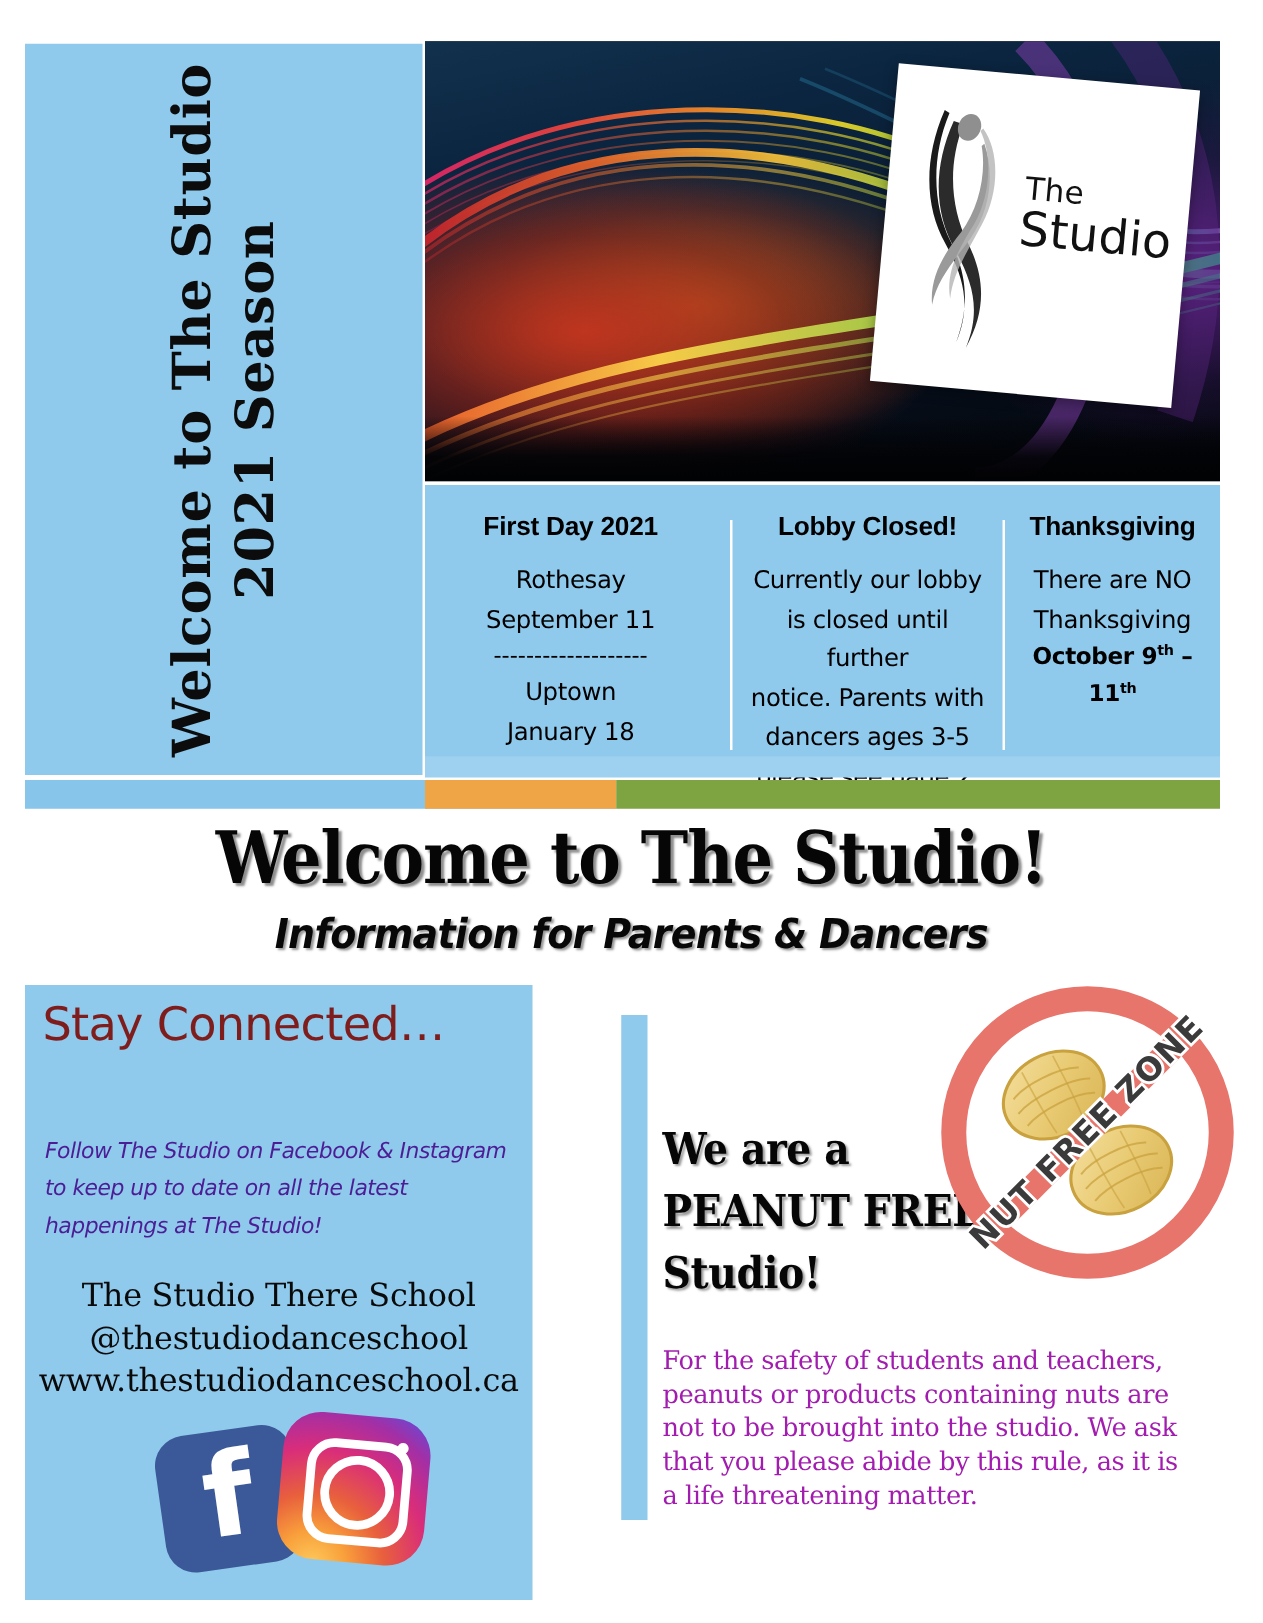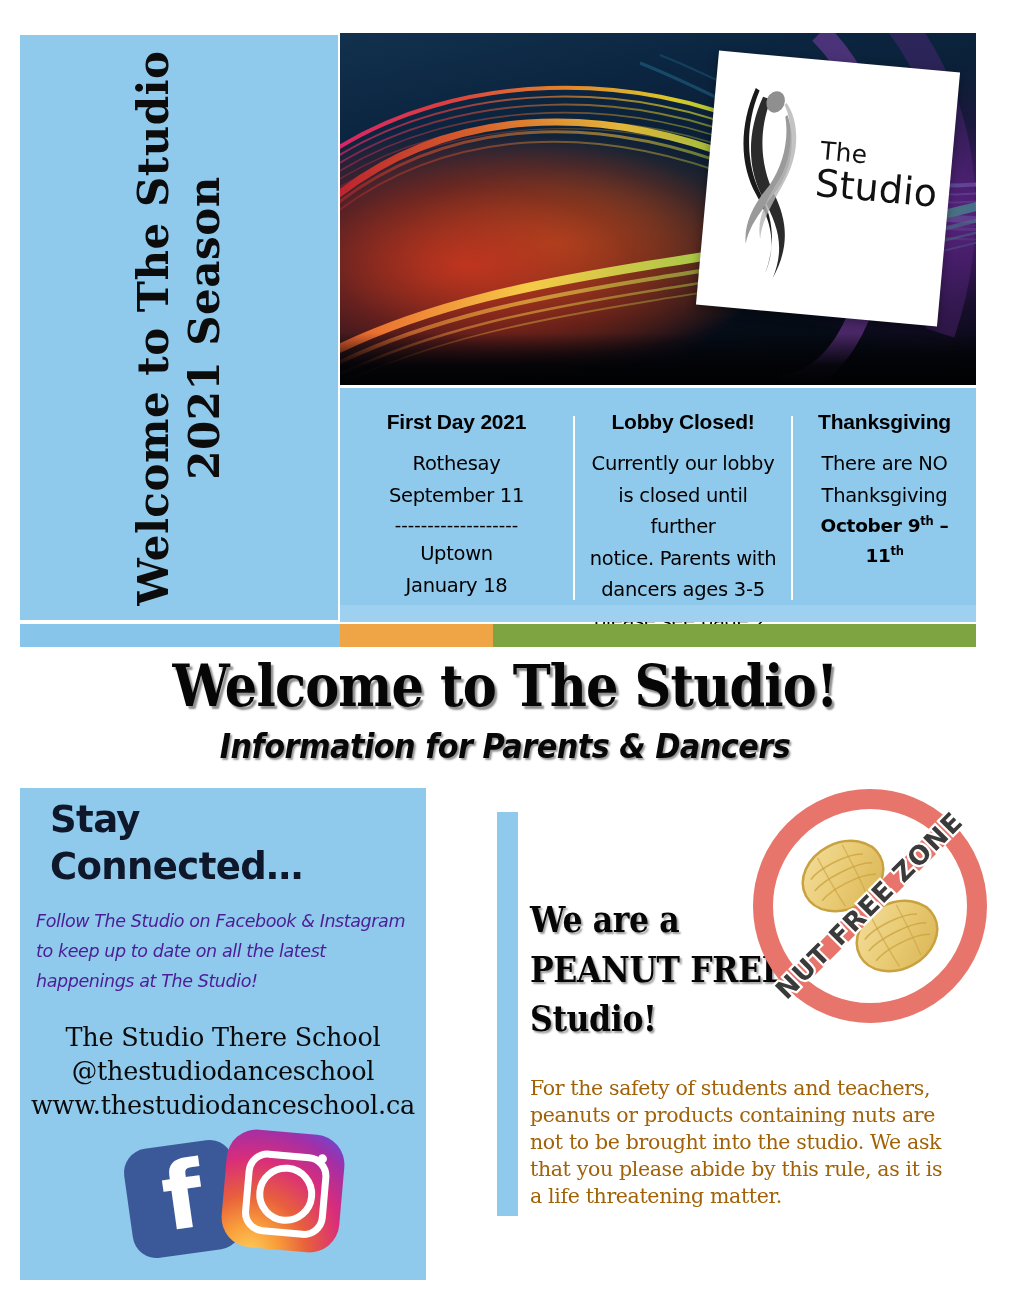--- a/index.html
+++ b/index.html
@@ -107,21 +107,21 @@
   }
   .info-col {
     flex: 1 1 0;
     padding: 22px 8px 0 8px;
     text-align: center;
     position: relative;
   }
   .info-col.c1 { flex: 0 0 217px; }
   .info-col.c2 { flex: 0 0 200px; border-left: 2px solid #ffffff; border-right: 2px solid #ffffff; margin: 28px 0 20px 0; padding-top: -6px; }
   .info-col.c3 { flex: 1 1 auto; }
-  .info-col.c2 { padding-top: 0; }
+  .info-col.c2 { padding-top: 0; margin-left: 11px; }
   .info-heading {
     font-family: Liberation Sans, sans-serif;
     font-weight: bold;
     font-size: 21px;
     margin-bottom: 14px;
     letter-spacing: -0.2px;
   }
   .info-col.c2 .info-heading { margin-top: -6px; }
   .info-line {
     font-family: "DejaVu Sans", "Liberation Sans", sans-serif;
@@ -176,28 +176,28 @@
     position: absolute;
     left: 20px;
     top: 788px;
     width: 406px;
     height: 492px;
     background: #8FC9EC;
     padding: 0;
   }
   .stay-title {
     position: absolute;
-    left: 30px; top: 8px;
+    left: 14px; top: 8px;
     width: 330px;
     font-family: "DejaVu Sans", "Liberation Sans", sans-serif;
-    font-weight: bold;
+    font-weight: normal;
     font-size: 37px;
     line-height: 1.28;
     letter-spacing: -0.6px;
-    color: #0f172a;
+    color: #7f1d1d;
   }
   .stay-body {
     position: absolute;
     left: 16px; top: 118px;
     width: 372px;
     font-family: "DejaVu Sans", "Liberation Sans", sans-serif;
     font-style: italic;
     font-size: 17.5px;
     line-height: 1.72;
     letter-spacing: -0.4px;
@@ -292,21 +292,21 @@
     text-shadow: 2px 2px 2px rgba(0,0,0,0.40);
   }
   .peanut-body {
     position: absolute;
     left: 530px; top: 1075px;
     width: 420px;
     font-family: "DejaVu Serif", "Liberation Serif", serif;
     font-size: 20.5px;
     line-height: 1.32;
     letter-spacing: -0.35px;
-    color: #a16207;
+    color: #a21caf;
   }
   .nut-badge {
     position: absolute;
     left: 745px; top: 782px;
     width: 250px; height: 250px;
   }
   .nut-badge svg { width: 100%; height: 100%; }
 </style>
 </head>
 <body>

